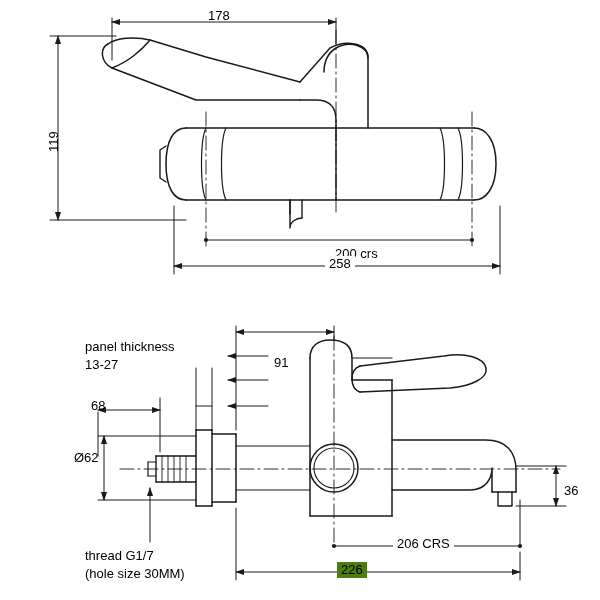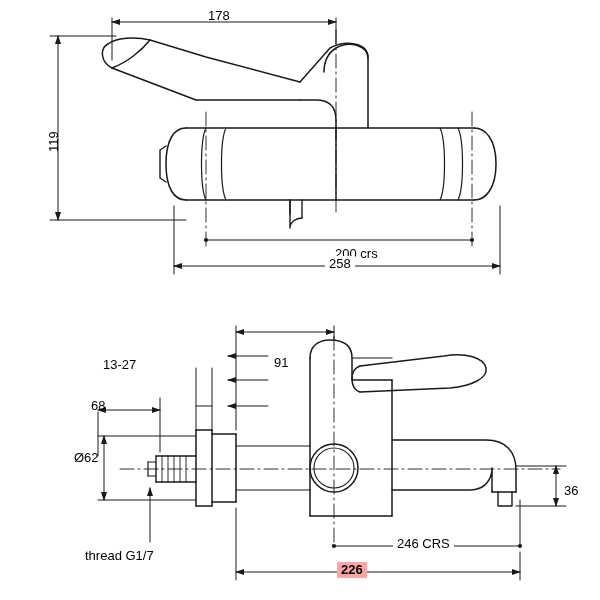--- a/index.html
+++ b/index.html
@@ -221,27 +221,29 @@
   <div class="lbl" style="left:208px; top:8px;">178</div>
 
   <div class="lbl rot" style="left:46px; top:152px;">119</div>
 
   <div class="lbl" style="left:307px; top:246px; background:#fff; padding:0 4px;margin-left:24px;">200 crs</div>
 
   <div class="lbl" style="left:325px; top:256px; background:#fff; padding:0 4px;">258</div>
 
   <div class="lbl" style="left:274px; top:322px;margin-top:33px;">91</div>
 
-  <div class="lbl" style="left:85px; top:357px;margin-left:18px;">13-27</div>
+  <div class="lbl" style="left:85px; top:339px;">panel thickness</div>
+  <div class="lbl" style="left:85px; top:357px;">13-27</div>
 
   <div class="lbl" style="left:91px; top:398px;">68</div>
 
   <div class="lbl" style="left:74px; top:450px;">Ø62</div>
 
   <div class="lbl" style="left:540px; top:483px;margin-left:24px;">36</div>
 
-  <div class="lbl" style="left:393px; top:536px; background:#fff; padding:0 4px;">246 CRS</div>
-
-  <div class="lbl" style="left:337px; top:562px; background:#fca5a5; padding:0 4px;font-weight:bold;">226</div>
+  <div class="lbl" style="left:393px; top:536px; background:#fff; padding:0 4px;">206 CRS</div>
+
+  <div class="lbl" style="left:337px; top:562px; background:#4d7c0f; padding:0 4px;">226</div>
 
   <div class="lbl" style="left:85px; top:548px;">thread G1/7</div>
+  <div class="lbl" style="left:85px; top:566px;">(hole size 30MM)</div>
 
 </div>
 
 </body></html>

